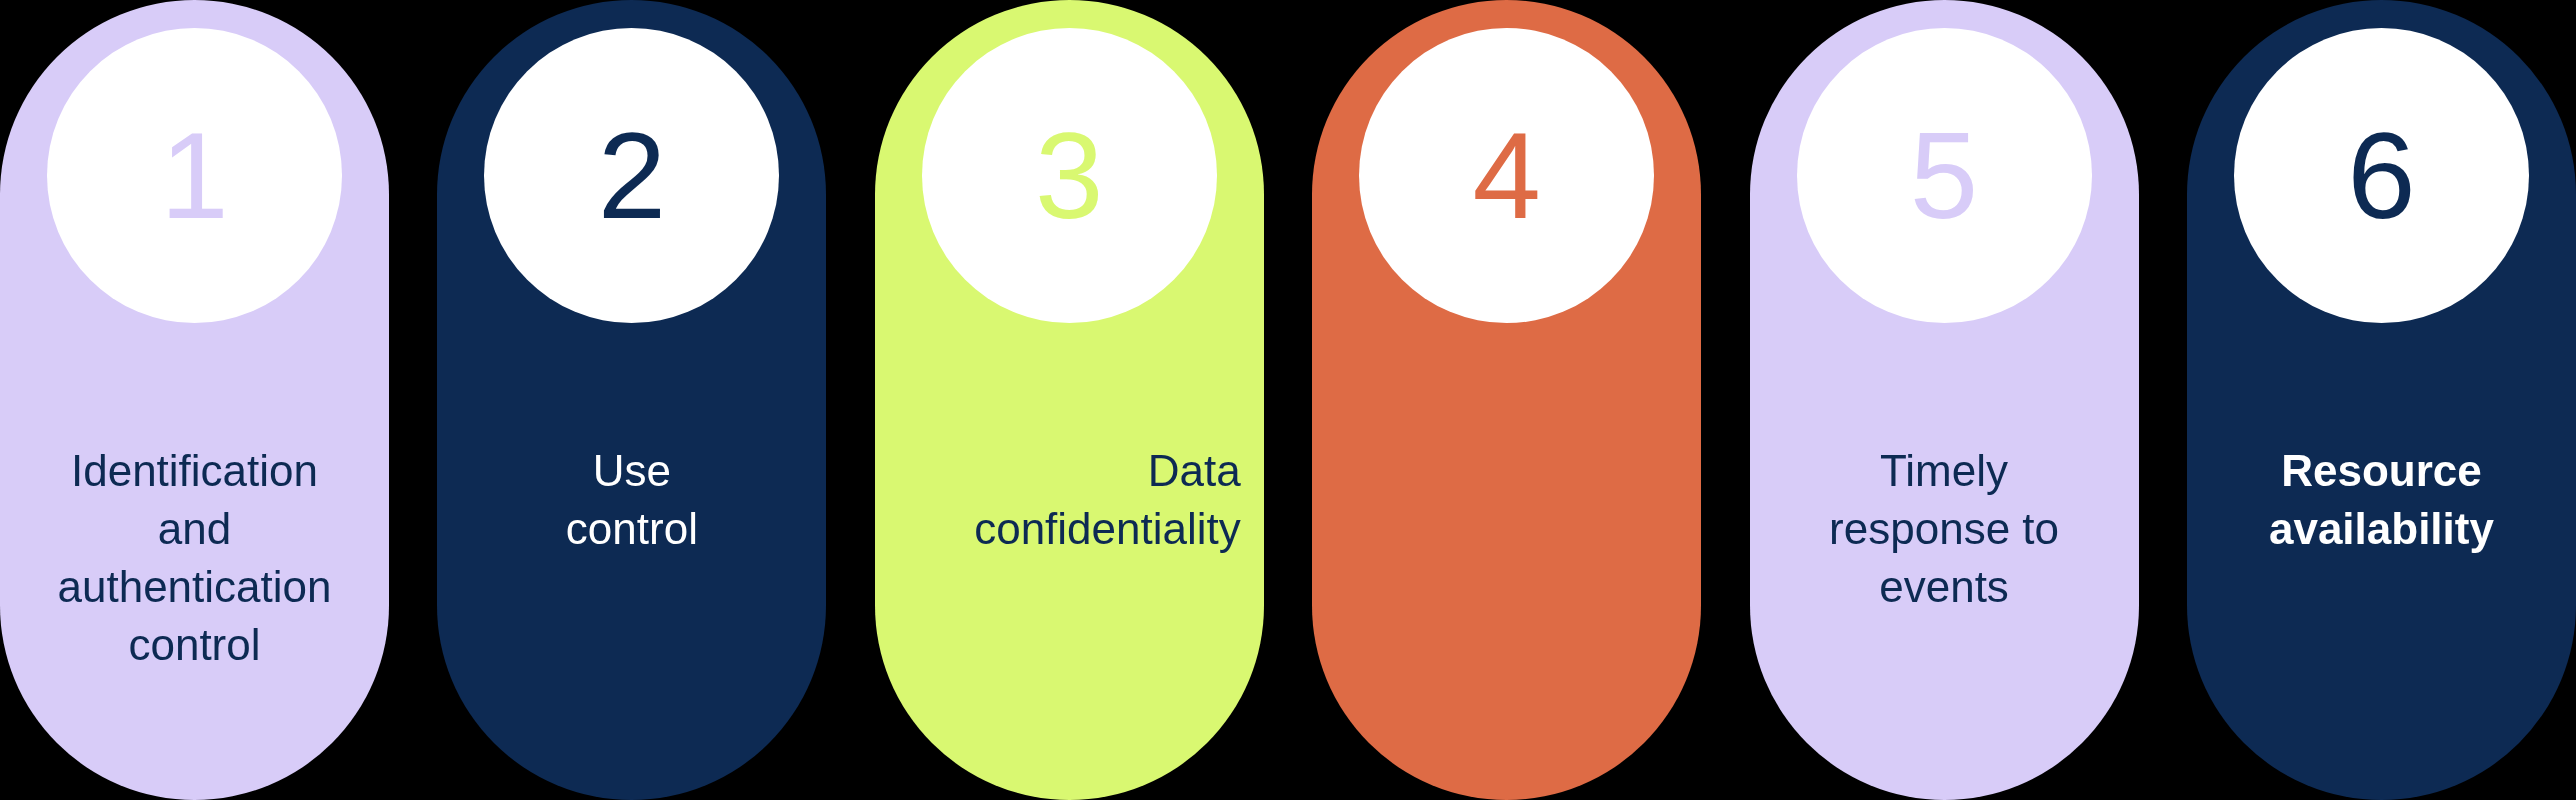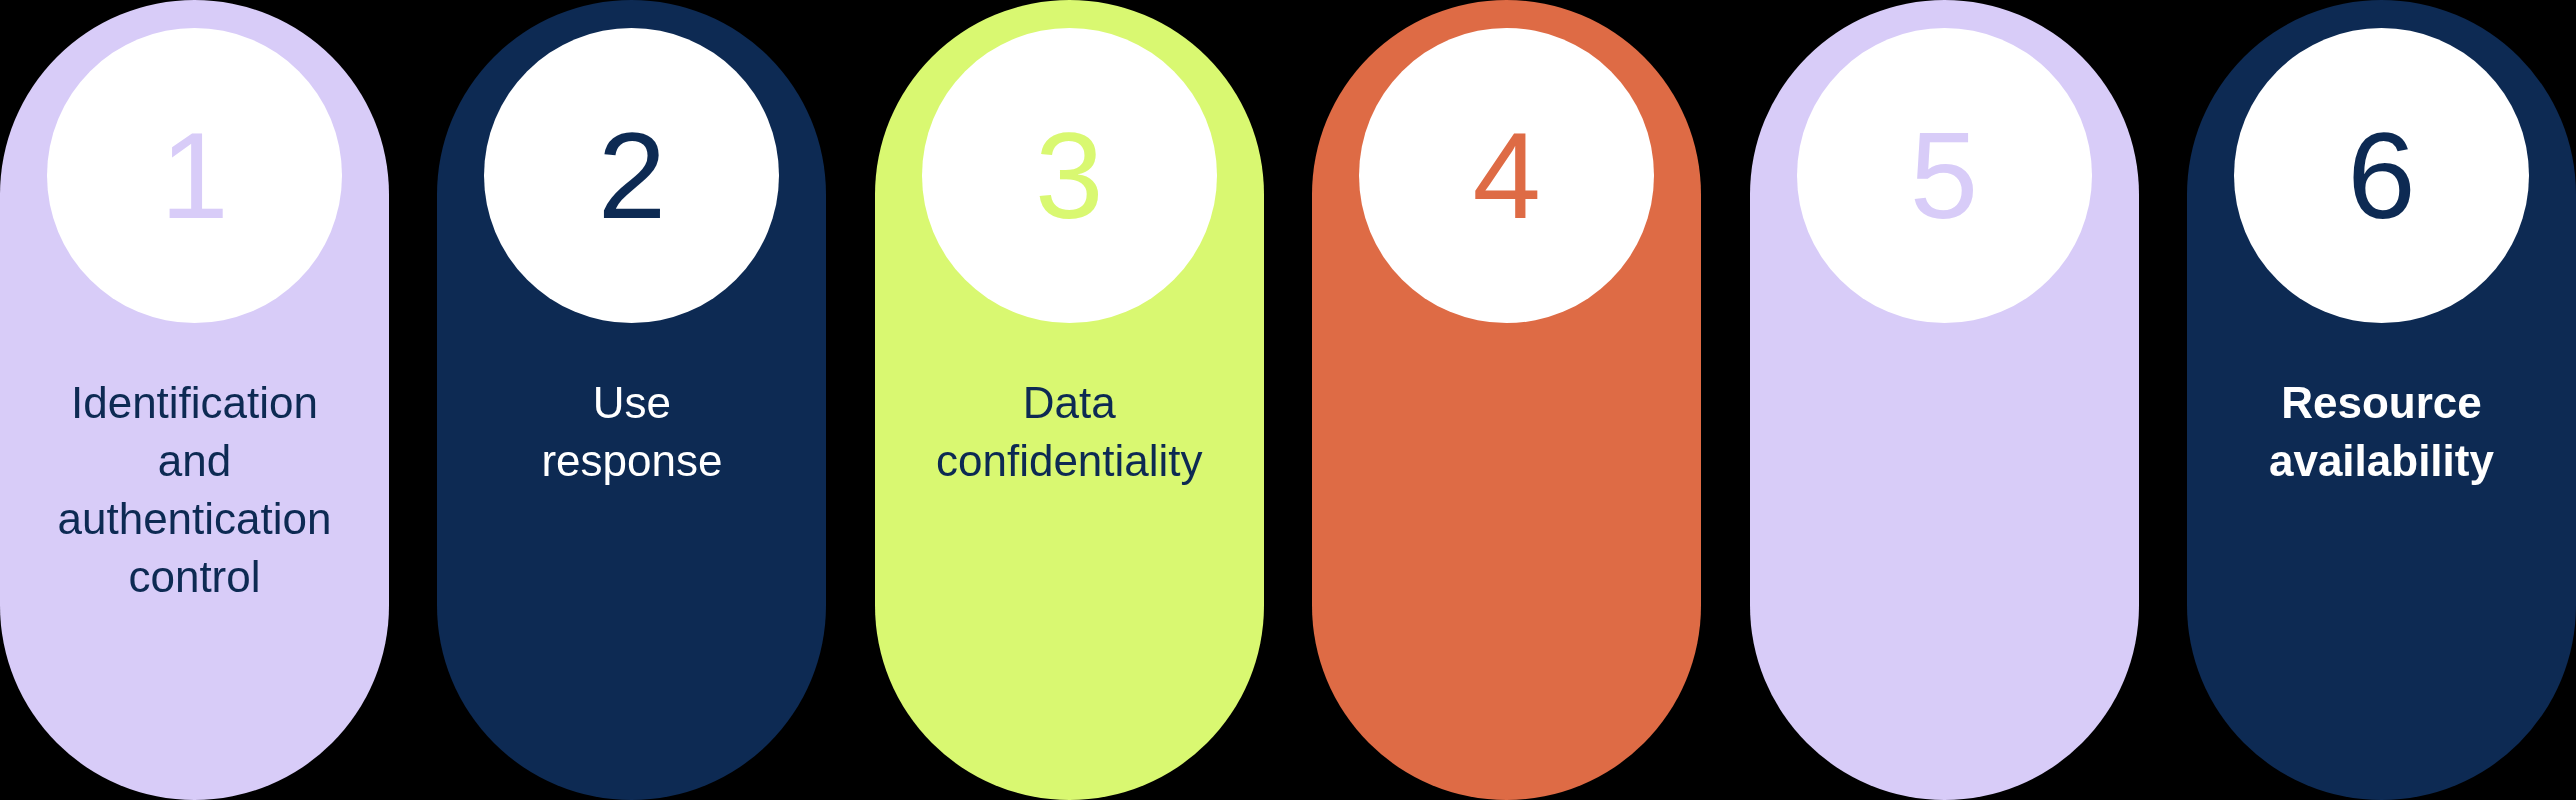--- a/index.html
+++ b/index.html
@@ -35,21 +35,21 @@
     justify-content: center;
     flex: 0 0 auto;
   }
   .num {
     font-size: 123px;
     line-height: 1;
     font-weight: 400;
     letter-spacing: 0;
   }
   .label {
-    margin-top: 51px;
+    margin-top: 119px;
     width: 100%;
     padding: 0 23px;
     text-align: center;
     font-size: 44px;
     line-height: 58px;
     font-weight: 400;
     white-space: pre-line;
   }
 </style>
 </head>
@@ -65,41 +65,44 @@
 and
 authentication
 control</div>
   </div>
 
   <div class="card" style="background: rgb(13, 42, 83);">
     <div class="circle" style="background: rgb(255, 255, 255);">
       <span class="num" style="color: rgb(13, 42, 83);">2</span>
     </div>
     <div class="label" style="color: rgb(255, 255, 255);">Use
-response</div>
+control</div>
   </div>
 
   <div class="card" style="background: rgb(217, 248, 113);">
     <div class="circle" style="background: rgb(255, 255, 255);">
       <span class="num" style="color: rgb(217, 248, 113);">3</span>
     </div>
-    <div class="label" style="color: rgb(13, 42, 83);">Data
+    <div class="label" style="color: rgb(13, 42, 83); text-align: right;">Data
 confidentiality</div>
   </div>
 
   <div class="card" style="background: rgb(222, 107, 69);">
     <div class="circle" style="background: rgb(255, 255, 255);">
       <span class="num" style="color: rgb(222, 107, 69);">4</span>
     </div>
   </div>
 
   <div class="card" style="background: rgb(216, 204, 248);">
     <div class="circle" style="background: rgb(255, 255, 255);">
       <span class="num" style="color: rgb(216, 204, 248);">5</span>
     </div>
+    <div class="label" style="color: rgb(13, 42, 83);">Timely
+response to
+events</div>
   </div>
 
   <div class="card" style="background: rgb(13, 42, 83);">
     <div class="circle" style="background: rgb(255, 255, 255);">
       <span class="num" style="color: rgb(13, 42, 83);">6</span>
     </div>
     <div class="label" style="color: rgb(255, 255, 255); font-weight: bold;">Resource
 availability</div>
   </div>
 

